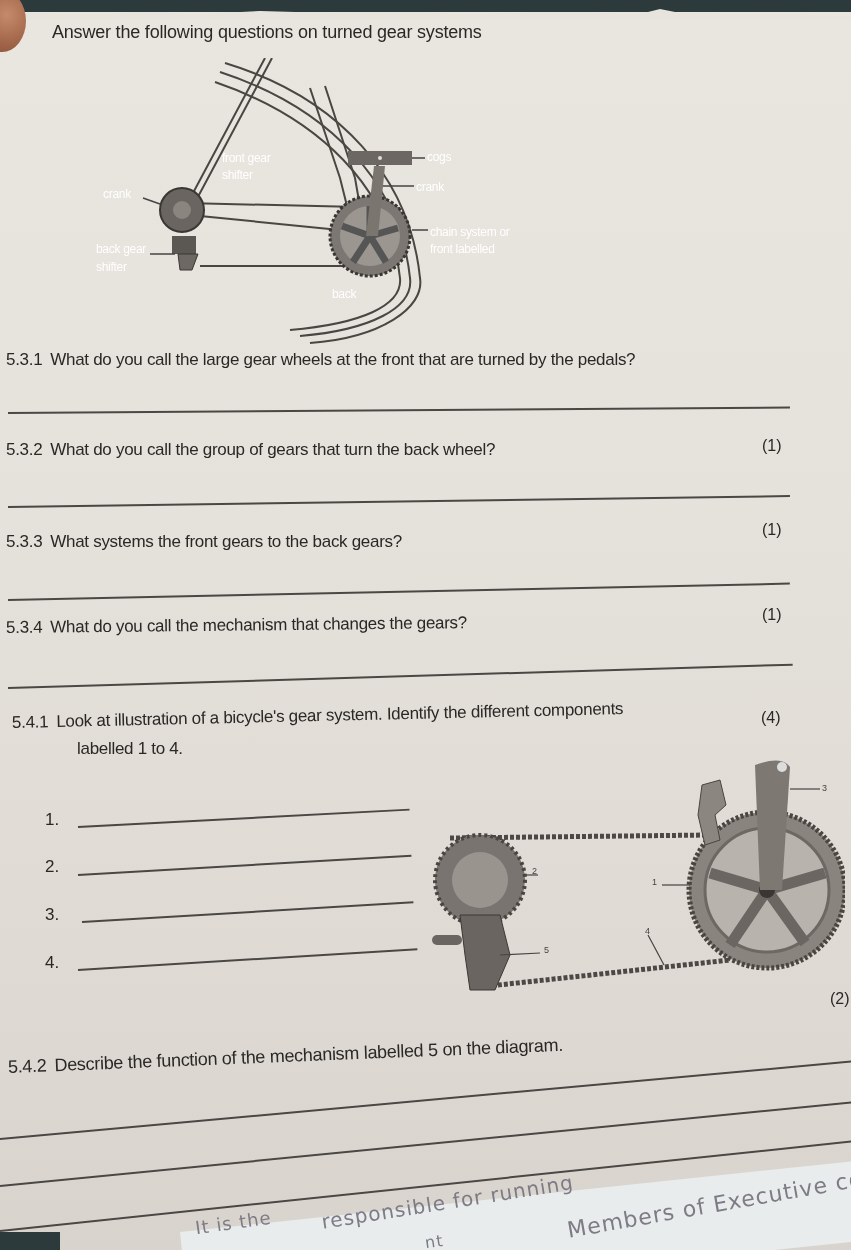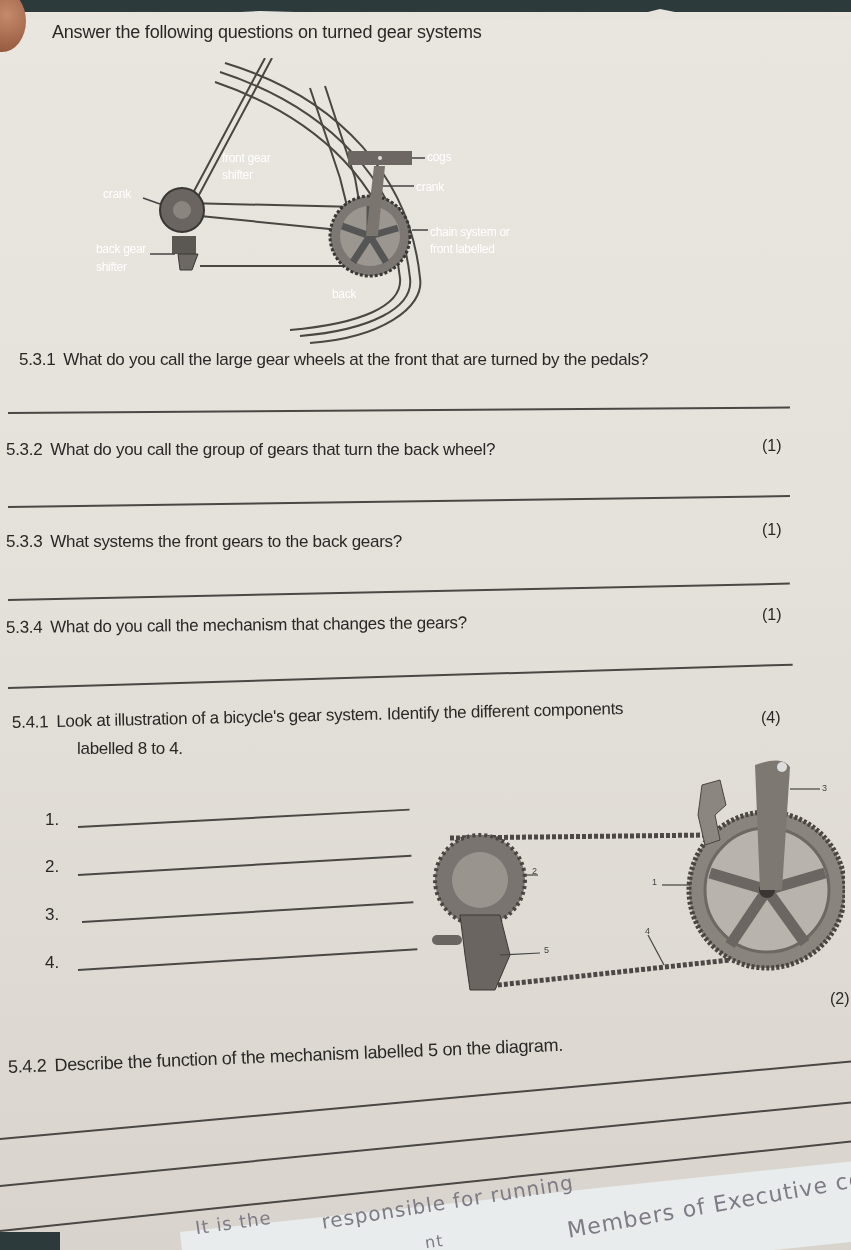--- a/index.html
+++ b/index.html
@@ -74,21 +74,21 @@
   <div>shifter</div>
 </div>
 <div class="abs lbl" style="left:427px;top:150px">cogs</div>
 <div class="abs lbl" style="left:416px;top:180px">crank</div>
 <div class="abs lbl" style="left:430px;top:224px;line-height:17px">
   <div>chain system or</div>
   <div>front labelled</div>
 </div>
 <div class="abs lbl" style="left:332px;top:287px">back</div>
 
-<div class="abs q" style="left:19px;top:350px">
+<div class="abs q" style="left:6px;top:350px">
   <span class="num">5.3.1</span><span>What do you call the large gear wheels at the front that are turned by the pedals?</span>
 </div>
 <div class="line" style="left:8px;top:412px;width:782px;transform:rotate(-0.4deg)"></div>
 
 <div class="abs q" style="left:6px;top:440px">
   <span class="num">5.3.2</span><span>What do you call the group of gears that turn the back wheel?</span>
 </div>
 <div class="abs marks" style="left:762px;top:437px">(1)</div>
 <div class="line" style="left:8px;top:506px;width:782px;transform:rotate(-0.8deg)"></div>
 
@@ -100,21 +100,21 @@
 
 <div class="abs q" style="left:6px;top:618px;transform:rotate(-0.6deg);transform-origin:left">
   <span class="num">5.3.4</span><span>What do you call the mechanism that changes the gears?</span>
 </div>
 <div class="abs marks" style="left:762px;top:606px">(1)</div>
 <div class="line" style="left:8px;top:687px;width:785px;transform:rotate(-1.7deg)"></div>
 
 <div class="abs q" style="left:12px;top:713px;transform:rotate(-1.3deg);transform-origin:left">
   <span class="num">5.4.1</span><span>Look at illustration of a bicycle's gear system. Identify the different components</span>
 </div>
-<div class="abs q" style="left:77px;top:739px">labelled 8 to 4.</div>
+<div class="abs q" style="left:77px;top:739px">labelled 1 to 4.</div>
 <div class="abs marks" style="left:761px;top:709px">(4)</div>
 
 <div class="abs ansnum" style="left:45px;top:810px">1.</div>
 <div class="line" style="left:78px;top:826px;width:332px;transform:rotate(-3deg)"></div>
 <div class="abs ansnum" style="left:45px;top:857px">2.</div>
 <div class="line" style="left:78px;top:874px;width:334px;transform:rotate(-3.3deg)"></div>
 <div class="abs ansnum" style="left:45px;top:905px">3.</div>
 <div class="line" style="left:82px;top:921px;width:332px;transform:rotate(-3.4deg)"></div>
 <div class="abs ansnum" style="left:45px;top:953px">4.</div>
 <div class="line" style="left:78px;top:969px;width:340px;transform:rotate(-3.5deg)"></div>

